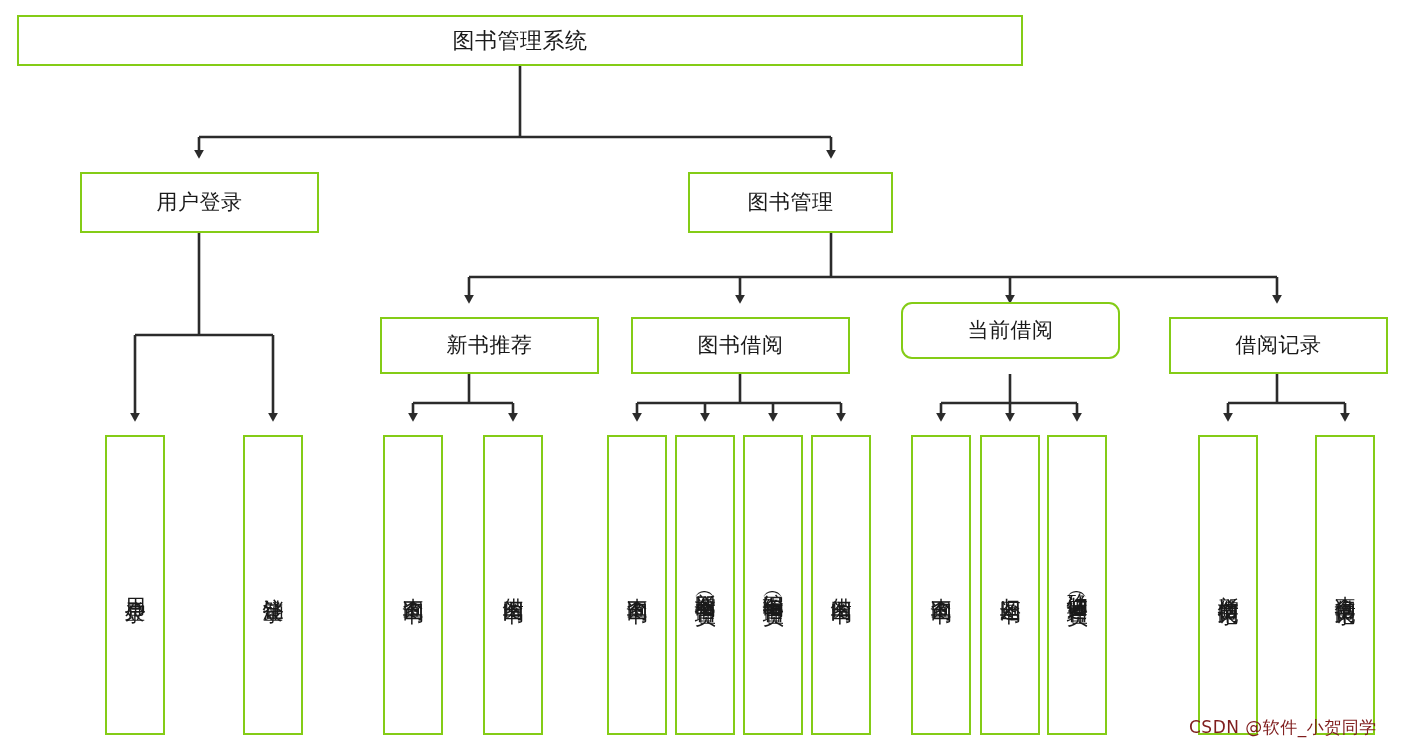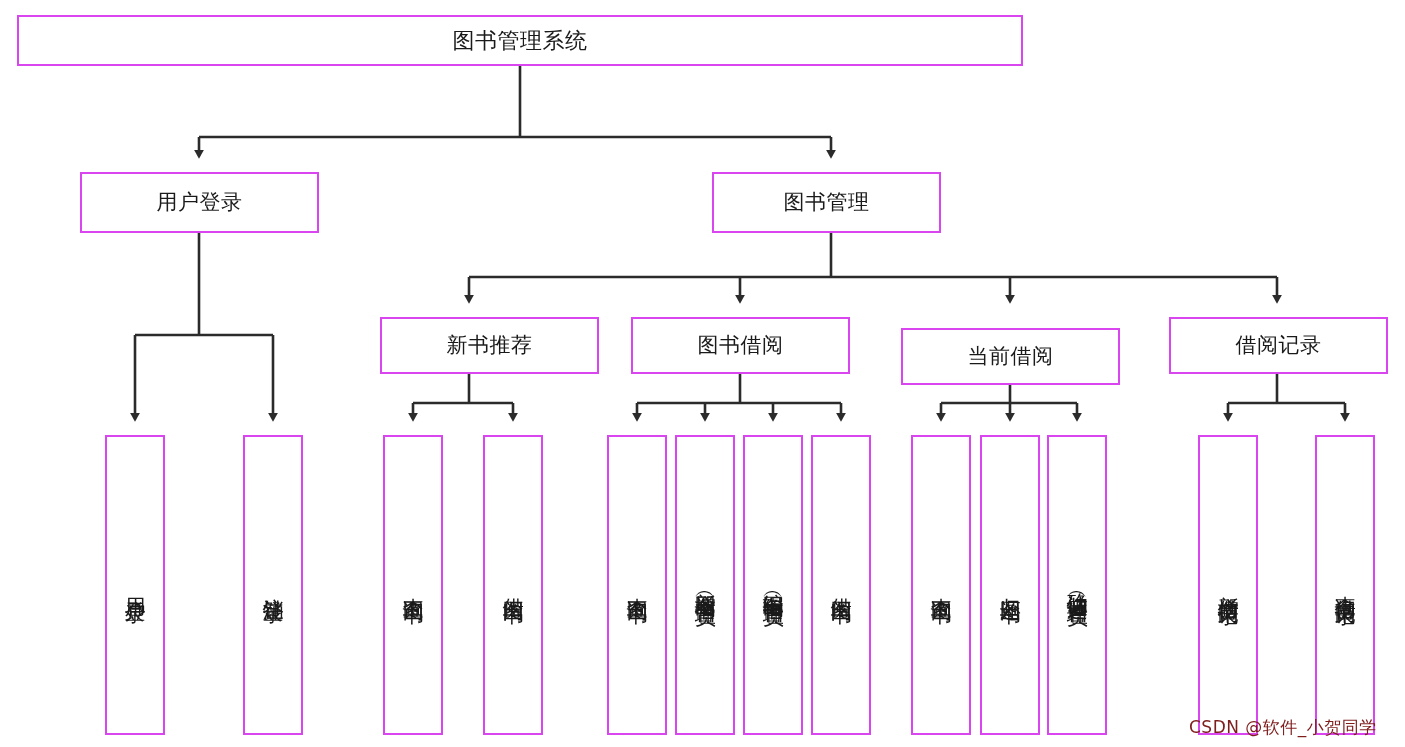--- a/index.html
+++ b/index.html
@@ -22,21 +22,21 @@
     position: absolute;
     left: 0;
     top: 0;
     width: 1405px;
     height: 747px;
   }
   .node {
     position: absolute;
     box-sizing: border-box;
     background: #ffffff;
-    border: 2px solid #d946ef;
+    border: 2px solid #84cc16;
     display: flex;
     align-items: center;
     justify-content: center;
     color: #1a1a1a;
     z-index: 2;
   }
   .node .label {
     display: block;
     text-align: center;
     line-height: 1.18;
@@ -130,33 +130,33 @@
   </svg>
 
   <div class="node root horiz" style="left:17px; top:15px; width:1006px; height:51px;">
     <span class="label">图书管理系统</span>
   </div>
 
   <div class="node horiz" style="left:80px; top:172px; width:239px; height:61px;">
     <span class="label">用户登录</span>
   </div>
 
-  <div class="node horiz" style="left:712px; top:172px; width:229px; height:61px;">
+  <div class="node horiz" style="left:688px; top:172px; width:205px; height:61px;">
     <span class="label">图书管理</span>
   </div>
 
   <div class="node horiz" style="left:380px; top:317px; width:219px; height:57px;">
     <span class="label">新书推荐</span>
   </div>
 
   <div class="node horiz" style="left:631px; top:317px; width:219px; height:57px;">
     <span class="label">图书借阅</span>
   </div>
 
-  <div class="node horiz" style="left:901px; top:328px; width:219px; height:57px;">
+  <div class="node horiz" style="left:901px; top:302px; width:219px; height:57px;border-radius:11px;">
     <span class="label">当前借阅</span>
   </div>
 
   <div class="node horiz" style="left:1169px; top:317px; width:219px; height:57px;">
     <span class="label">借阅记录</span>
   </div>
 
   <div class="node vert" style="left:105px; top:435px; width:60px; height:300px;">
     <span class="label">用户登录</span>
   </div>

